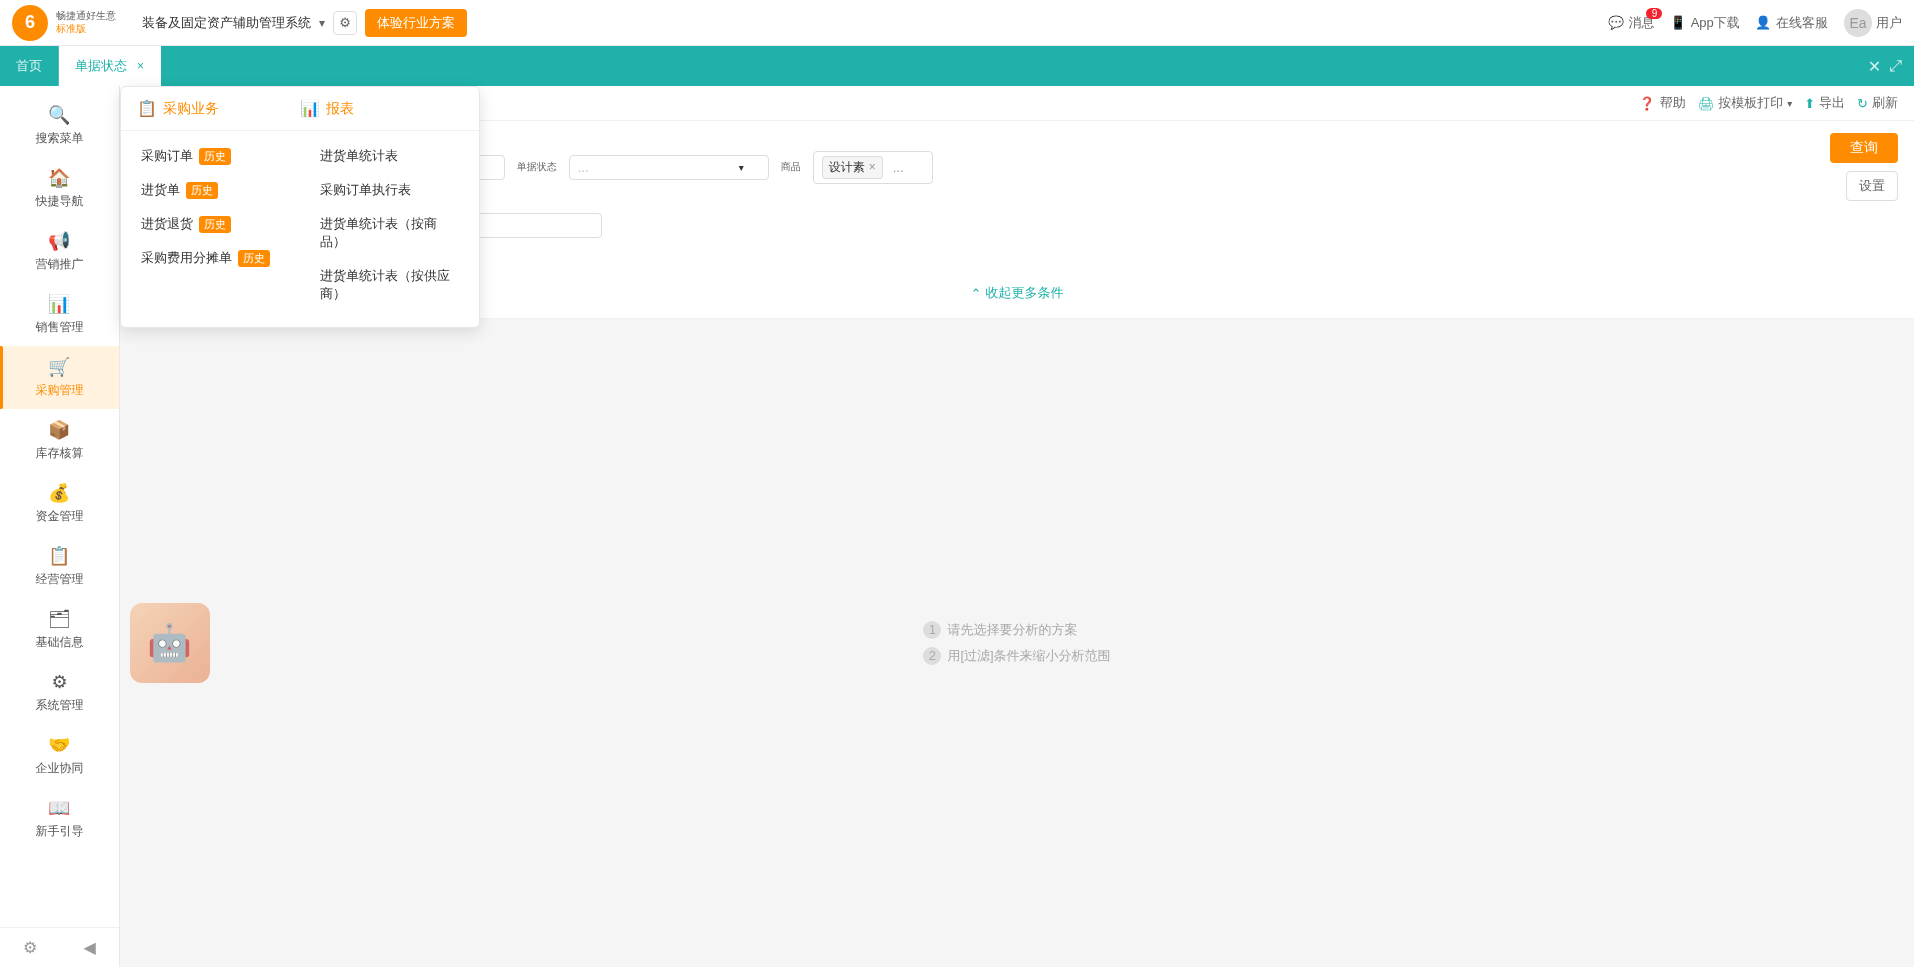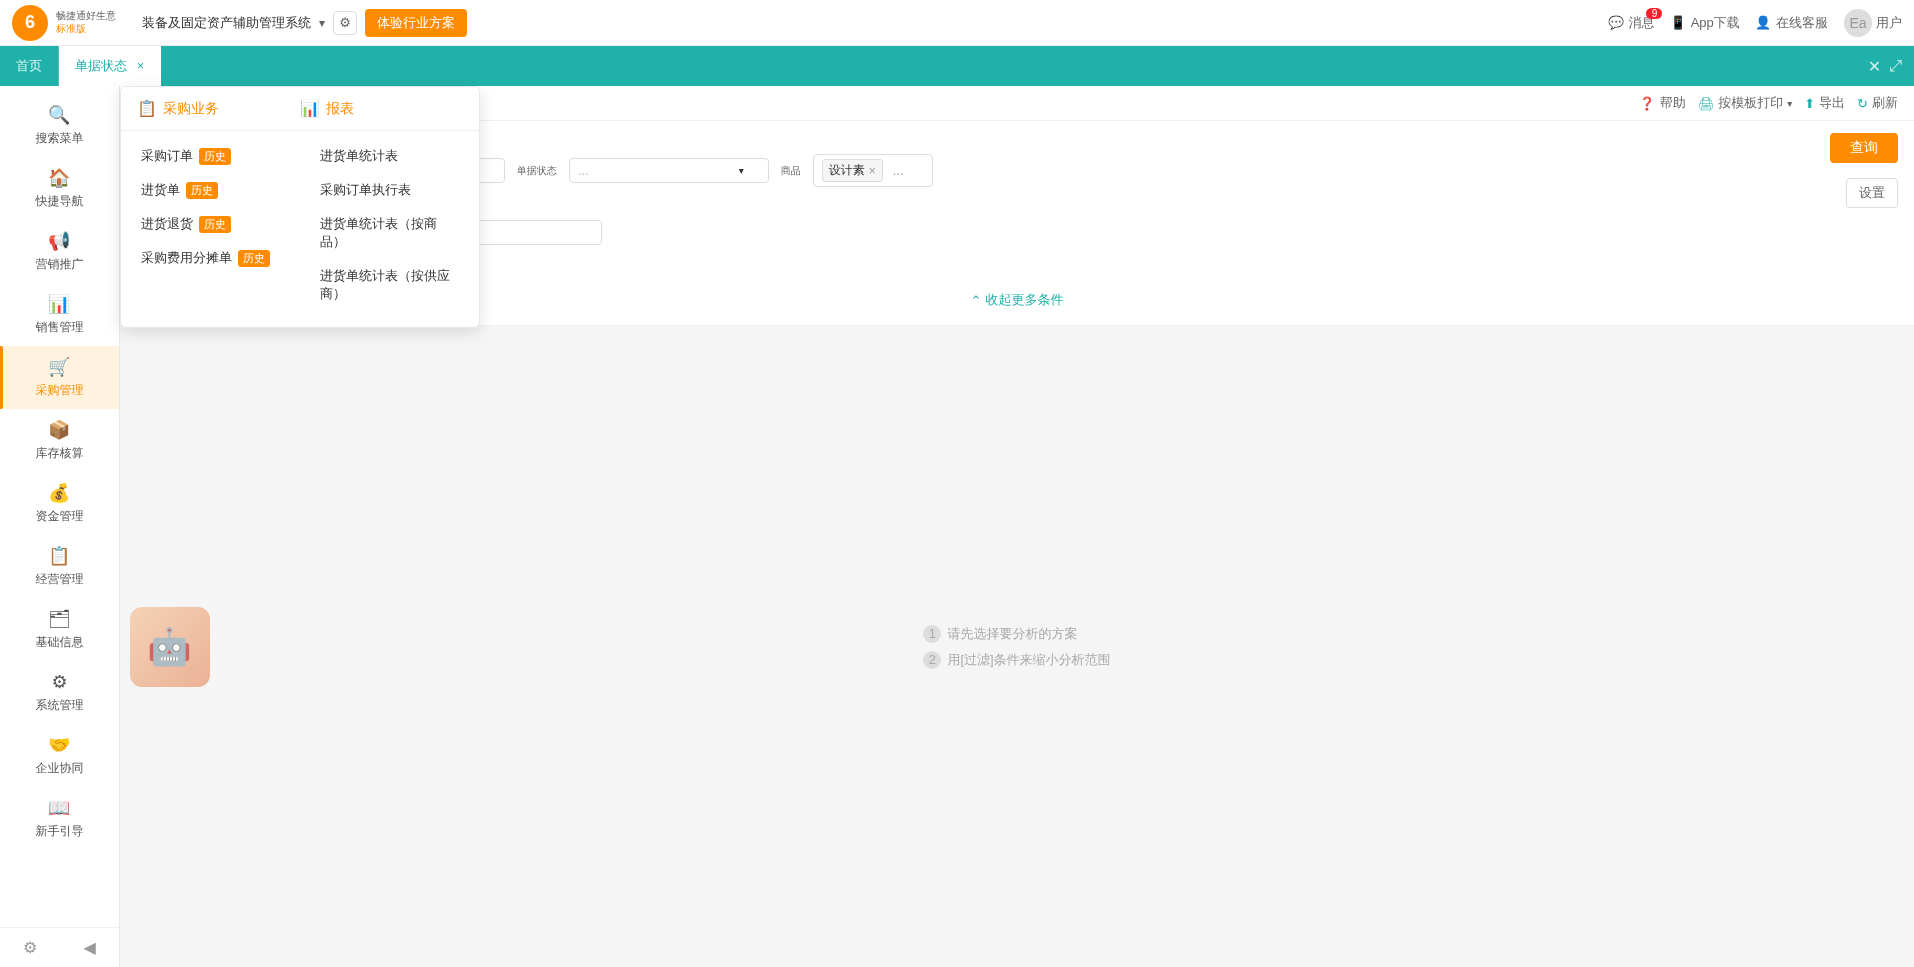--- a/index.html
+++ b/index.html
@@ -228,21 +228,21 @@
 
     .query-btn {
       background: #ff8c00; color: #fff; border: none; border-radius: 4px;
       padding: 6px 20px; cursor: pointer; font-size: 14px;
     }
     .setting-btn {
       background: #fff; color: #666; border: 1px solid #ddd; border-radius: 4px;
       padding: 5px 12px; cursor: pointer; font-size: 13px; margin-top: 4px; text-align: right;
     }
     .btn-group-right {
-      display: flex; flex-direction: column; align-items: flex-end; margin-left: auto; gap: 11px;
+      display: flex; flex-direction: column; align-items: flex-end; margin-left: auto; gap: 4px;
     }
 
     
     .empty-state {
       flex: 1;
       display: flex; align-items: center; justify-content: center;
       flex-direction: column; gap: 12px;
       color: #999; font-size: 14px;
     }
     .empty-robot {

